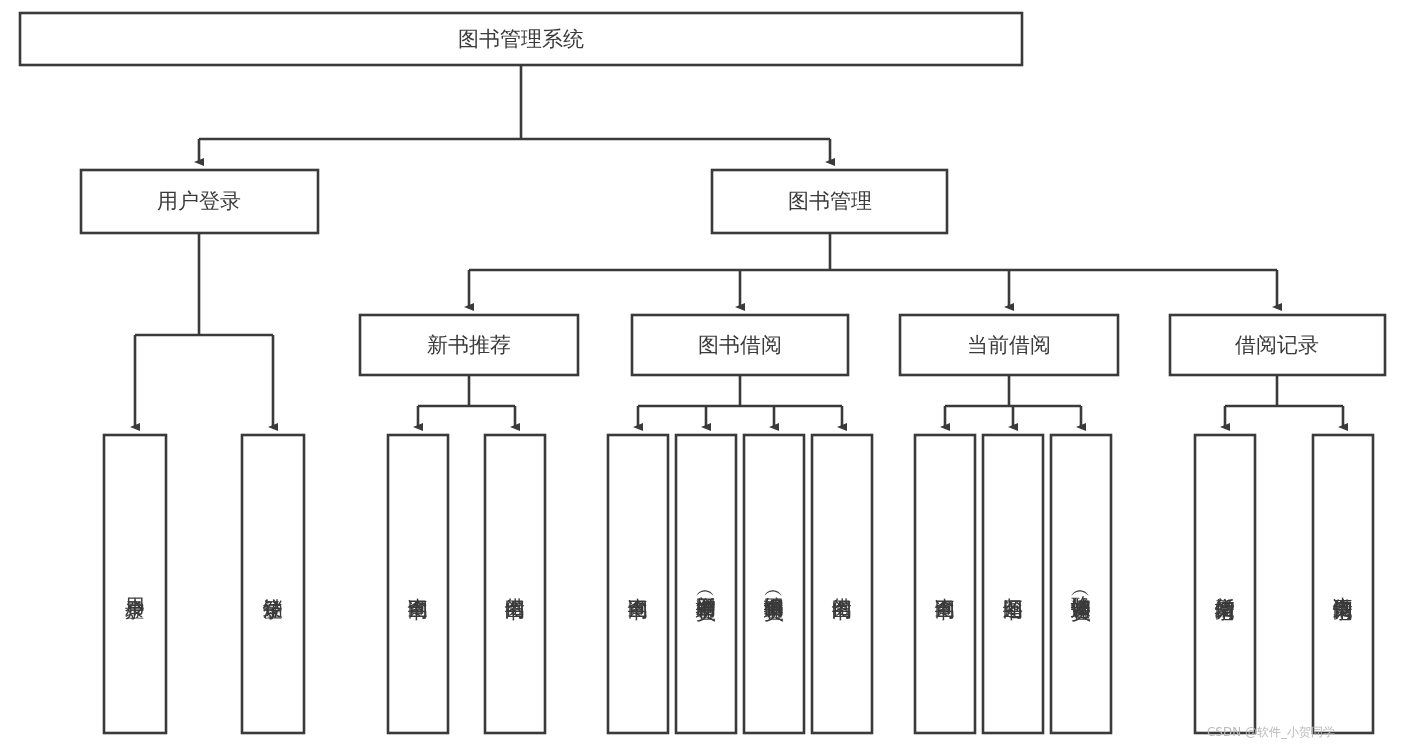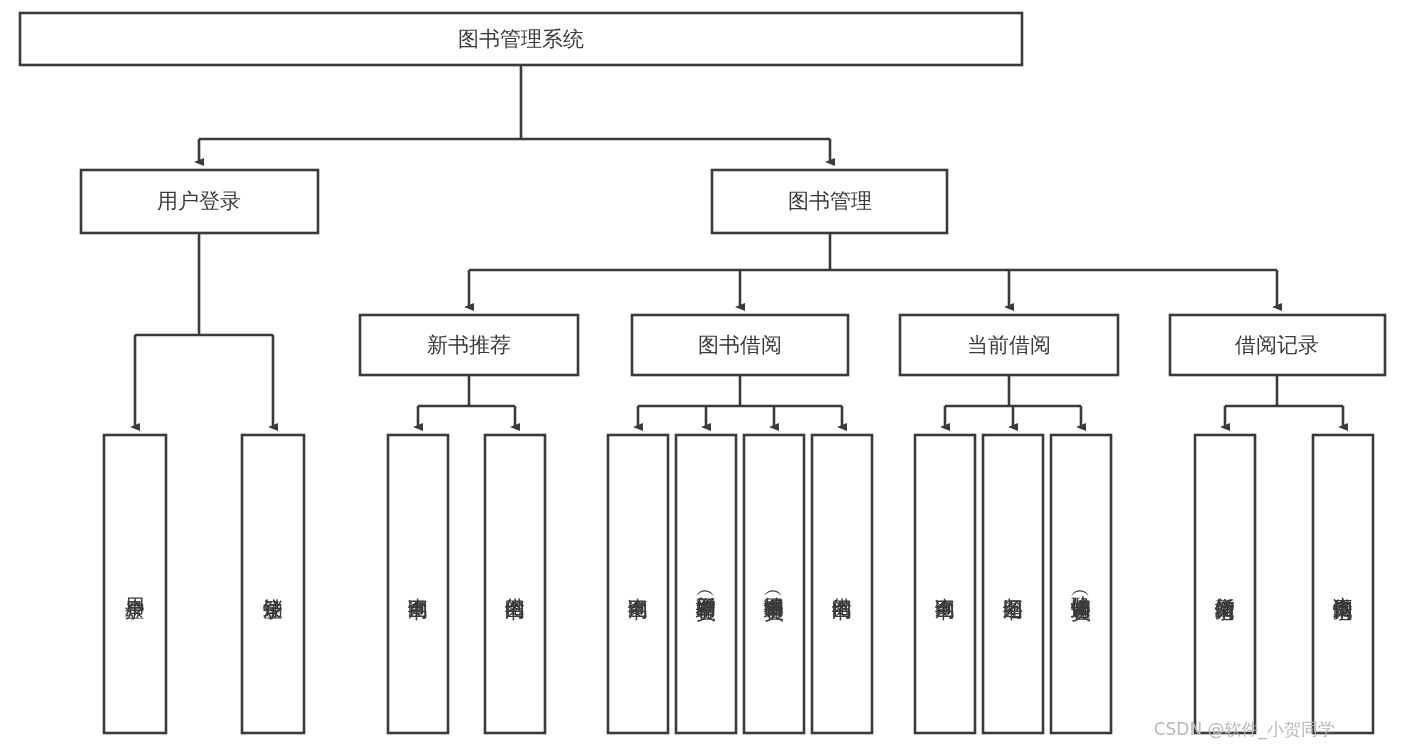--- a/index.html
+++ b/index.html
@@ -58,21 +58,21 @@
     letter-spacing: 1px;
     white-space: nowrap;
     pointer-events: none;
     user-select: none;
   }
   .watermark {
     position: absolute;
     right: 8px;
     bottom: 6px;
     font-family: "DejaVu Sans", "Liberation Sans", sans-serif;
-    font-size: 17px;
+    font-size: 12px;
     color: #b9b9b9;
     white-space: nowrap;
     user-select: none;
     margin-top: 16px;
   }
 </style>
 </head>
 <body>
 
 <div id="diagram-root">

